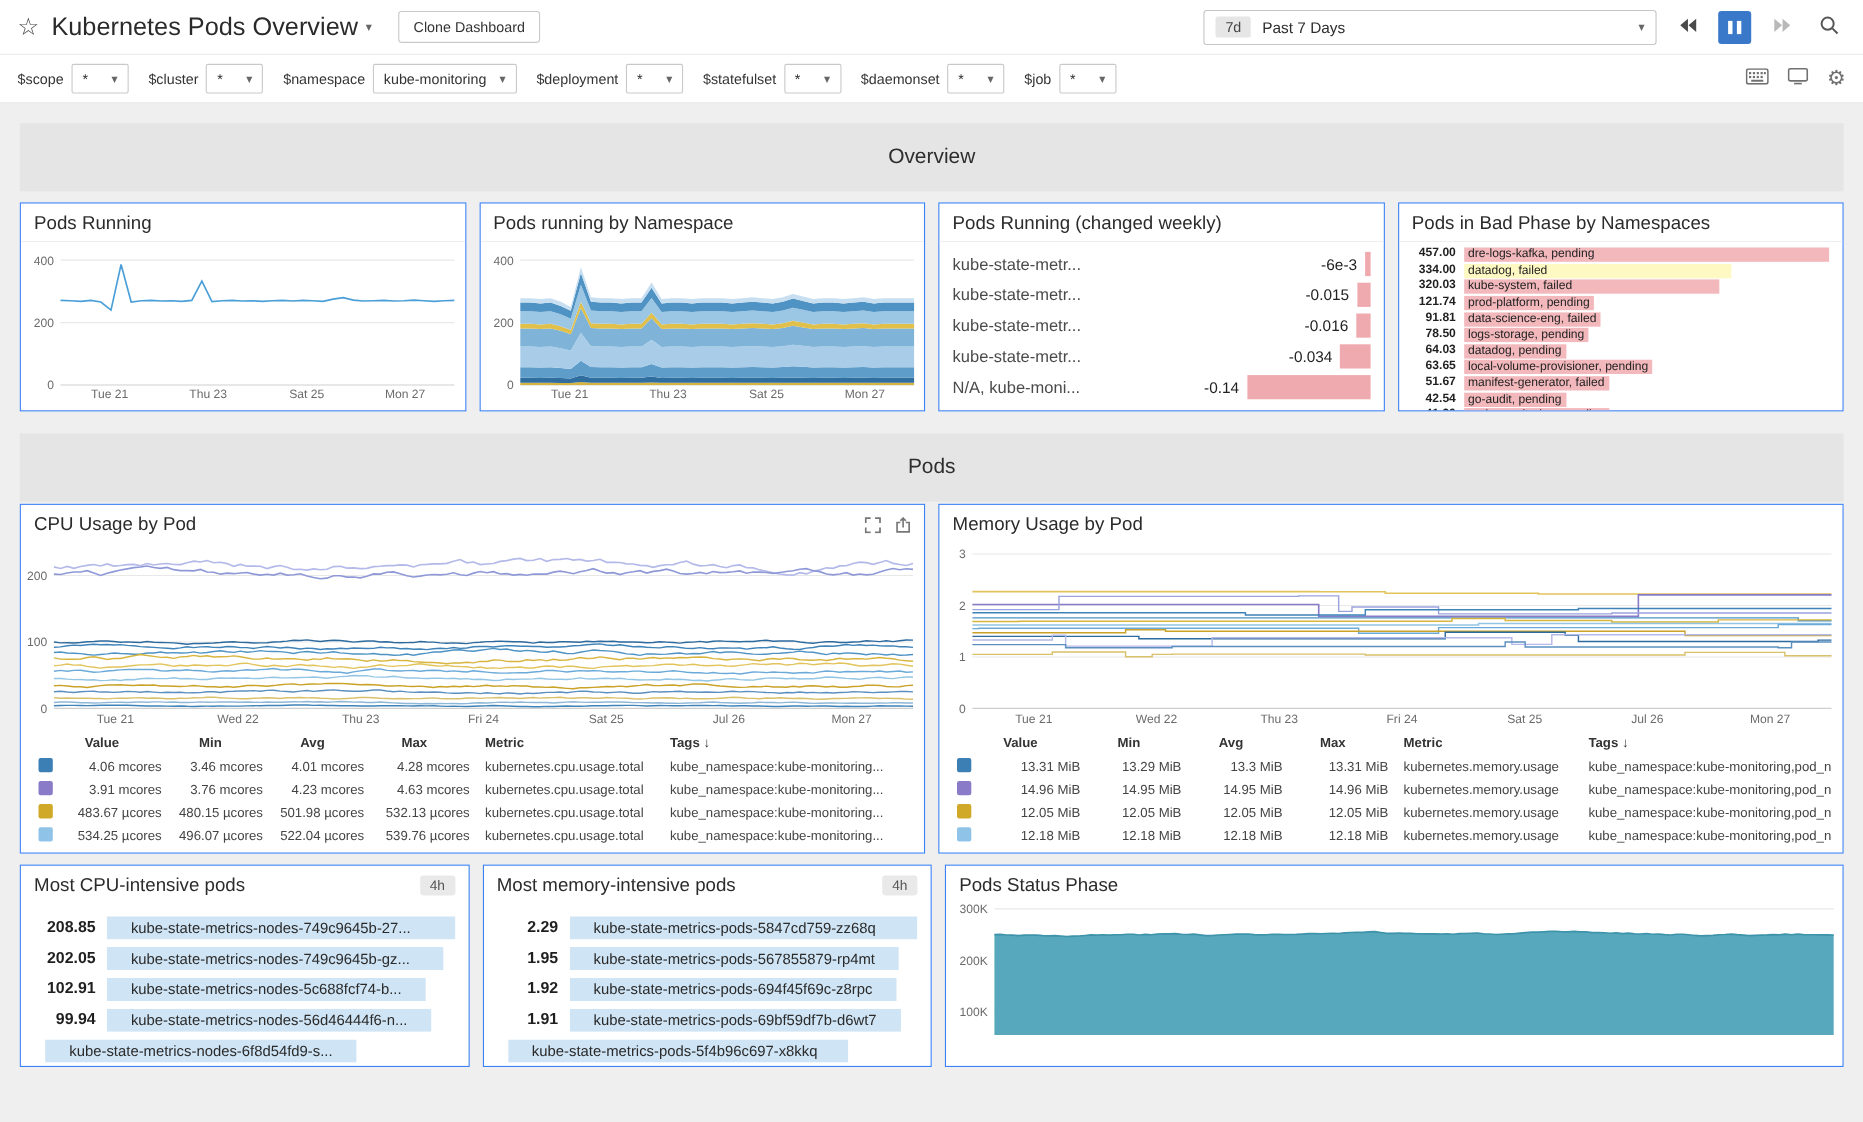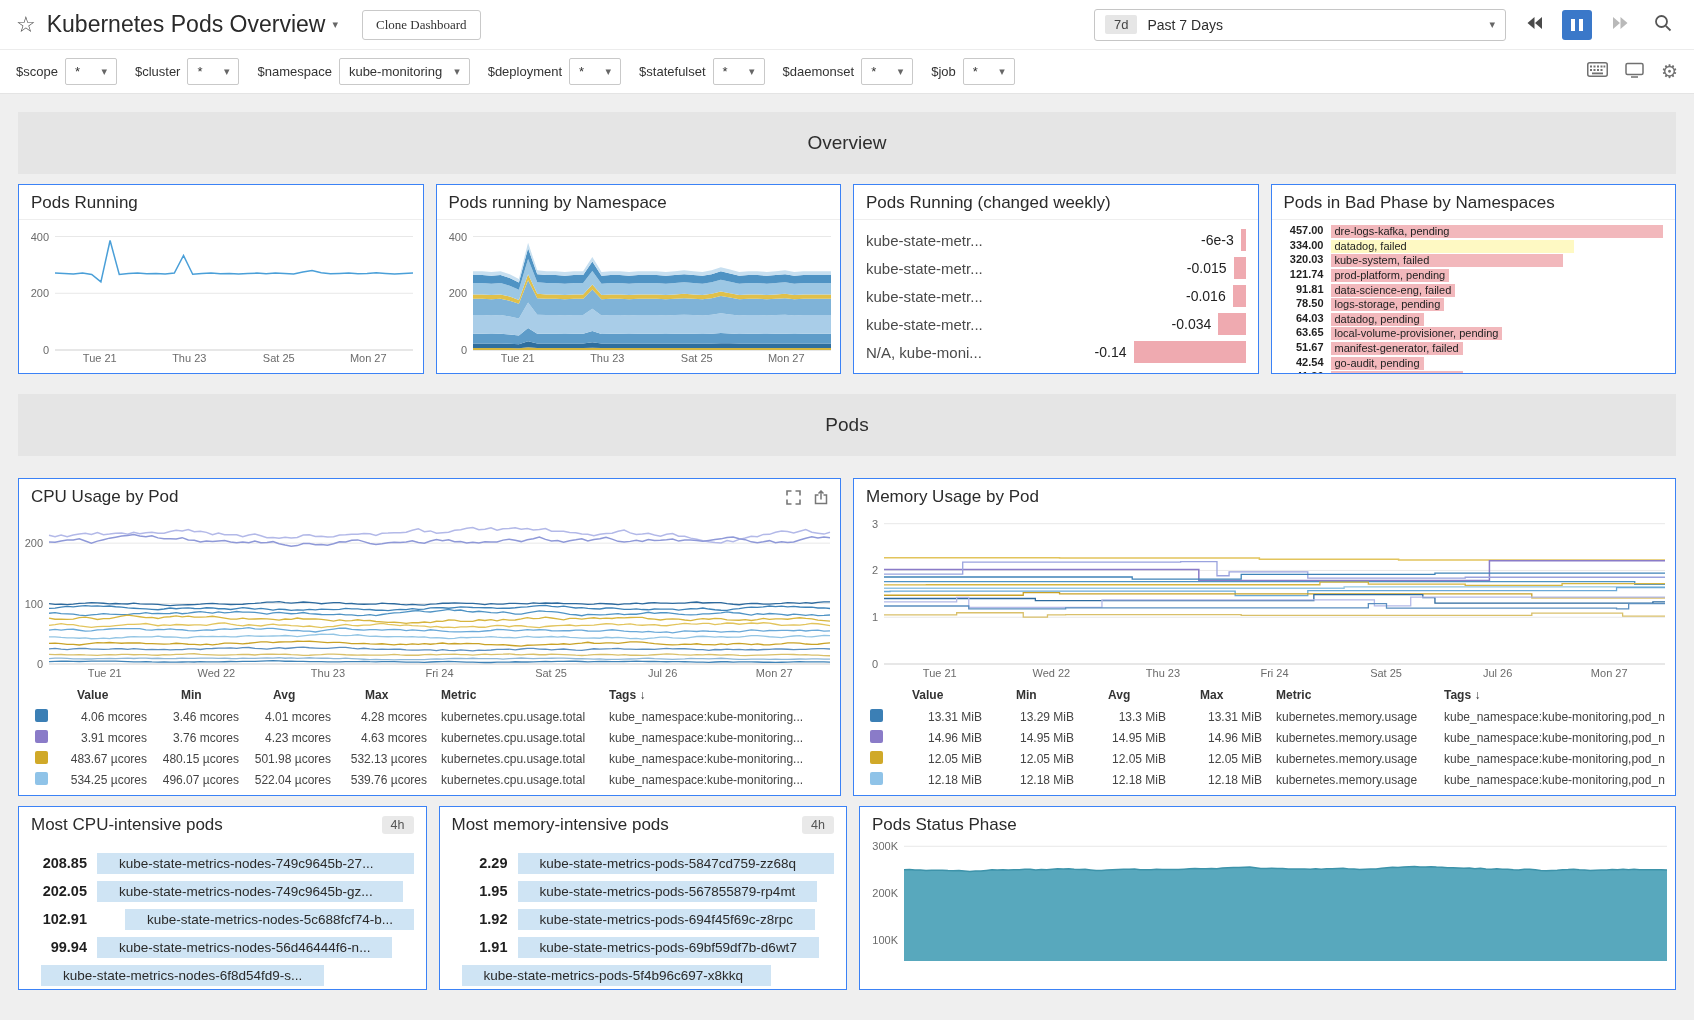--- a/index.html
+++ b/index.html
@@ -1,18 +1,18 @@
 <!DOCTYPE html>
 <html><head>
 <meta charset="utf-8">
 <style>
 *{box-sizing:border-box}
 html,body{margin:0;width:1694px;height:1020px;overflow:hidden;background:#efefef;
   font-family:"Liberation Sans","DejaVu Sans",sans-serif;color:#333}
-button{font-family:Liberation Serif, serif;cursor:pointer}
+button{font-family:Liberation Sans, sans-serif;cursor:pointer}
 
 .topbar{height:50px;background:#fff;display:flex;align-items:center;padding:0 16px;border-bottom:1px solid #ececec}
 .tb-left{display:flex;align-items:center}
 .star{font-size:22px;color:#4a4a4a;line-height:1}
 .page-title{font-size:23px;color:#2a2a2a;font-weight:400;margin:0 7px 0 11px}
 .chev{color:#666;font-size:11px}
 .clone-btn{margin-left:24px;background:#fff;border:1px solid #c9c9c9;border-radius:3px;font-size:13px;color:#333;padding:6px 13px}
 .tb-right{margin-left:auto;display:flex;align-items:center;gap:13px}
 .time-range{width:412px;height:32px;border:1px solid #c6c6c6;border-radius:3px;background:#fff;display:flex;align-items:center;padding:0 10px;gap:10px;cursor:pointer}
 .tr-badge{background:#e6e6e6;border-radius:2px;padding:2px 9px;font-size:13px;color:#444}
@@ -26,21 +26,21 @@
 .token{display:flex;align-items:center}
 .token-label{font-size:13px;color:#333;margin-right:7px}
 .token-select{display:flex;align-items:center;gap:12px;border:1px solid #c9c9c9;border-radius:2px;background:#fff;height:27px;padding:0 9px;font-size:13px;min-width:52px;justify-content:space-between;cursor:pointer}
 .fb-icons{margin-left:auto;display:flex;align-items:center;gap:17px;color:#707070}
 .gear{font-size:19px;line-height:1;cursor:pointer}
 
 .dash{padding:0 18px}
 .band{margin-top:18px;height:62px;background:#e5e5e5;display:flex;align-items:center;justify-content:center;font-size:19px;color:#2e2e2e}
 .band.pods{margin-top:20px}
 .grid4{display:grid;grid-template-columns:repeat(4,1fr);gap:12px;margin-top:10px}
-.grid2{display:grid;grid-template-columns:1fr 1fr;gap:12px;margin-top:22px}
+.grid2{display:grid;grid-template-columns:1fr 1fr;gap:12px;margin-top:2px}
 .grid3{display:grid;grid-template-columns:1fr 1fr 2fr;gap:12px;margin-top:10px}
 .panel{background:#fff;border:1px solid #3b82f6;overflow:hidden}
 .panel.small{height:190px}
 .panel.mid{height:318px}
 .panel.bottom{height:184px}
 .panel-h{display:flex;align-items:center;padding:8px 12px 6px;font-size:17px;color:#2b2b2b}
 .panel.small .panel-h{border-bottom:1px solid #eee}
 .badge{margin-left:auto;background:#e9e9e9;border-radius:3px;font-size:12.5px;color:#555;padding:2px 9px}
 .ph-icons{margin-left:auto;display:flex;gap:13px;align-items:center}
 .ph-icons span{cursor:pointer;display:flex}
@@ -516,21 +516,21 @@
           <div class="tl-row">
             <span class="tl-val">208.85</span>
             <span class="tl-area"><span class="tl-chip" style="background: rgb(207, 228, 244); min-width: 100%;">kube-state-metrics-nodes-749c9645b-27...</span></span>
           </div>
           <div class="tl-row">
             <span class="tl-val">202.05</span>
             <span class="tl-area"><span class="tl-chip" style="background: rgb(207, 228, 244); min-width: 96.7441%;">kube-state-metrics-nodes-749c9645b-gz...</span></span>
           </div>
           <div class="tl-row">
             <span class="tl-val">102.91</span>
-            <span class="tl-area"><span class="tl-chip" style="background: rgb(207, 228, 244); min-width: 49.2746%; margin-left: 28px;">kube-state-metrics-nodes-5c688fcf74-b...</span></span>
+            <span class="tl-area"><span class="tl-chip" style="background: rgb(207, 228, 244); min-width: 49.2746%;">kube-state-metrics-nodes-5c688fcf74-b...</span></span>
           </div>
           <div class="tl-row">
             <span class="tl-val">99.94</span>
             <span class="tl-area"><span class="tl-chip" style="background: rgb(207, 228, 244); min-width: 47.8525%;">kube-state-metrics-nodes-56d46444f6-n...</span></span>
           </div>
           <div class="tl-row">
             <span class="tl-area"><span class="tl-chip" style="background: rgb(207, 228, 244); min-width: 46.5837%;">kube-state-metrics-nodes-6f8d54fd9-s...</span></span>
           </div>
         </div>
     </div>

